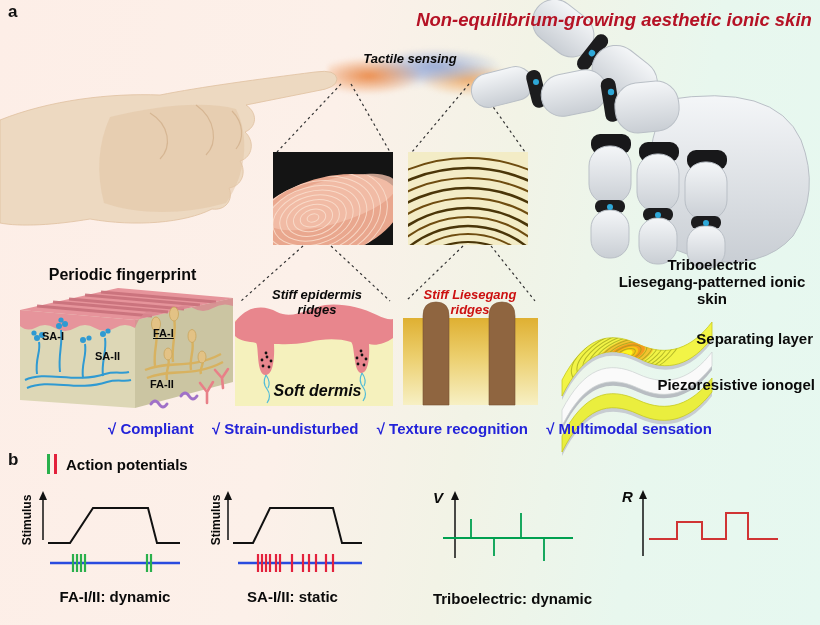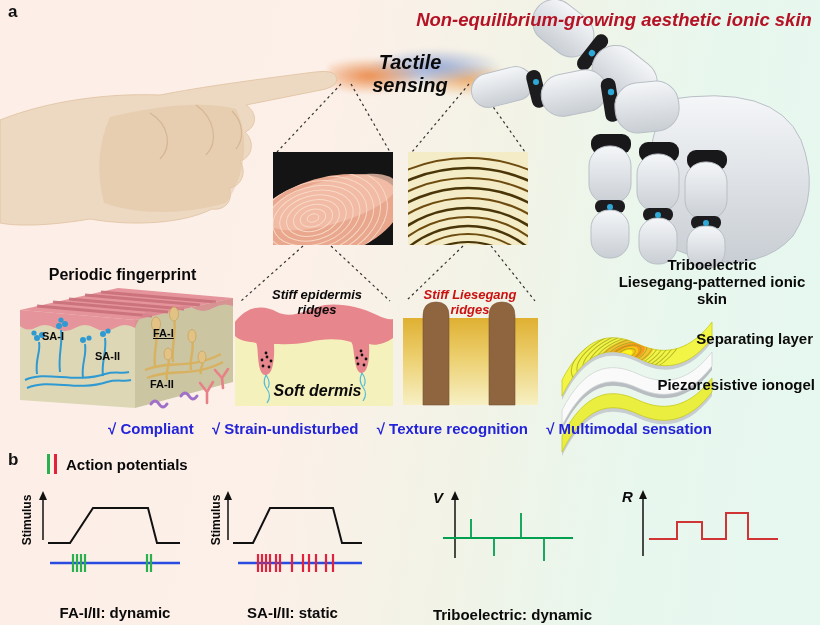--- a/index.html
+++ b/index.html
@@ -2,37 +2,37 @@
 <html style="--accent_red: #b51225; --feature_blue: #2323d9; --ap_green: #2ab04c; --ap_red: #e3213c; --tribo_green: #00a050; --piezo_red: #d03434; --stimulus_blue: #2a4bdf;"><head>
 <meta charset="utf-8">
 <style>
   html,body{margin:0;padding:0;background:#ffffff;font-family:"Liberation Sans",sans-serif;}
   #fig{position:relative;width:820px;height:625px;overflow:hidden;
        background:linear-gradient(100deg,#fdeee7 0%,#fcf0e9 38%,#f2f3e6 58%,#e8f7ee 78%,#e6f8f0 100%);}
   .abs{position:absolute;}
   .panel-letter{font-size:17px;font-weight:bold;color:#111;z-index:9;}
   .title{font-size:20px;font-weight:bold;font-style:italic;text-align:center;color:#101010;z-index:9;}
   .title.red{color:var(--accent_red,#b51225);font-size:18.5px;}
-  .tactile{font-size:20px;font-weight:bold;font-style:italic;color:#0a0a0a;text-align:center;z-index:9;}
+  .tactile{font-size:13px;font-weight:bold;font-style:italic;color:#0a0a0a;text-align:center;z-index:9;}
   .flame{z-index:1;filter:blur(2px);
     background:
       radial-gradient(ellipse 42% 46% at 22% 55%, rgba(238,128,52,.85), rgba(238,128,52,0) 70%),
       radial-gradient(ellipse 50% 42% at 58% 38%, rgba(128,152,208,.75), rgba(128,152,208,0) 72%),
       radial-gradient(ellipse 38% 40% at 76% 62%, rgba(240,148,60,.7), rgba(240,148,60,0) 70%),
       radial-gradient(ellipse 60% 34% at 45% 52%, rgba(170,190,230,.5), rgba(170,190,230,0) 75%);}
   .blocktitle{font-size:16px;font-weight:bold;color:#0a0a0a;text-align:center;z-index:9;}
   .receptor{font-size:11px;font-weight:bold;color:#0a0a0a;z-index:9;}
   .tissue{font-size:13px;font-weight:bold;font-style:italic;color:#0a0a0a;text-align:center;line-height:15px;z-index:9;}
   .tissue.red{color:#cc1111;}
   .stacklabel{font-size:15px;font-weight:bold;color:#0a0a0a;line-height:17px;z-index:9;}
   .features{font-size:15px;font-weight:bold;color:var(--feature_blue,#2323d9);text-align:center;width:100%;z-index:9;}
   .features span{margin:0 7px;}
   .legend-label{font-size:15px;font-weight:bold;color:#0a0a0a;z-index:9;}
   .legend-bar{width:3px;height:20px;z-index:9;}
-  .caption{font-size:15px;font-weight:bold;color:#0a0a0a;text-align:center;z-index:9;margin-top:16px;}
+  .caption{font-size:15px;font-weight:bold;color:#0a0a0a;text-align:center;z-index:9;}
   .ylab{font-size:12px;font-weight:bold;color:#0a0a0a;transform:rotate(-90deg);width:54px;text-align:center;z-index:9;}
   .axislab{font-size:15px;font-weight:bold;font-style:italic;color:#0a0a0a;z-index:9;}
   svg{display:block;overflow:visible;}
   .dashes line{stroke:#333;stroke-width:1.2;stroke-dasharray:2.5 3.2;}
   .wave-black{stroke:#111;stroke-width:2;fill:none;}
   .line-blue{stroke:var(--stimulus_blue,#2a4bdf);stroke-width:2.5;}
   .tick-green line{stroke:var(--ap_green,#2ab04c);stroke-width:2.2;}
   .tick-red line{stroke:var(--ap_red,#e3213c);stroke-width:2.2;}
   .tribo{stroke:var(--tribo_green,#00a050);stroke-width:1.8;fill:none;}
   .piezo{stroke:var(--piezo_red,#d03434);stroke-width:2;fill:none;}

